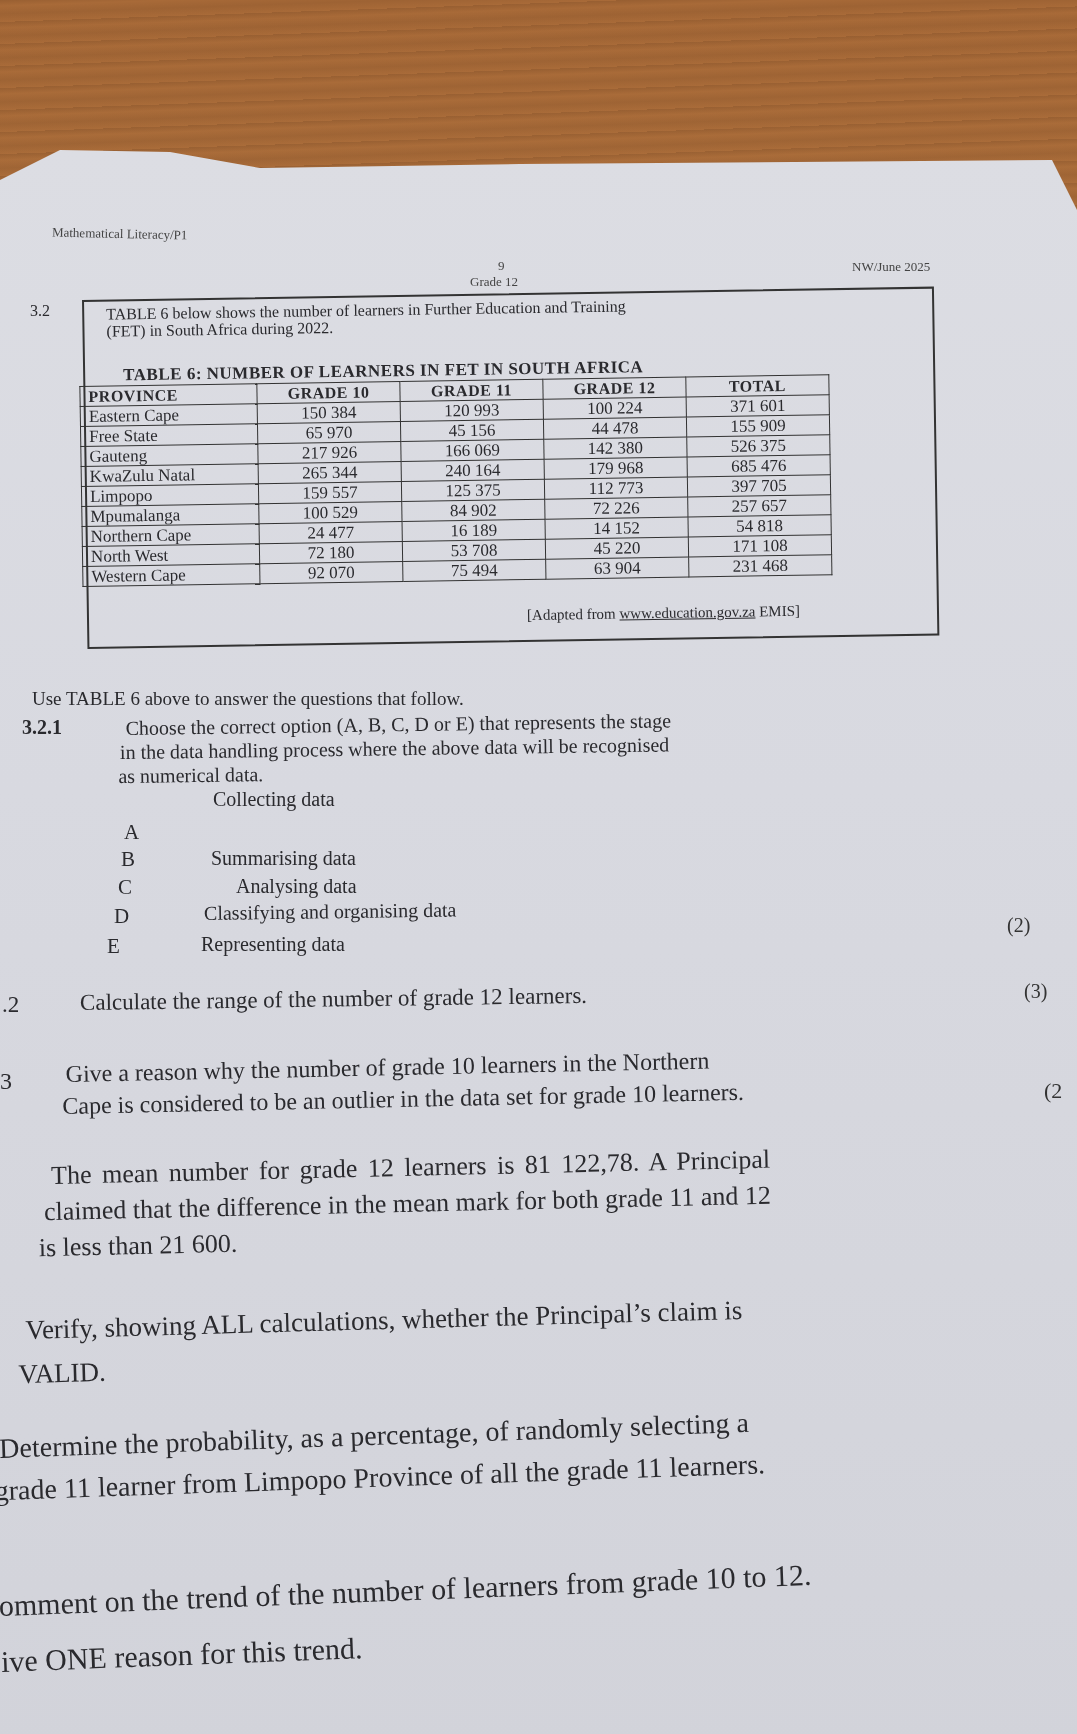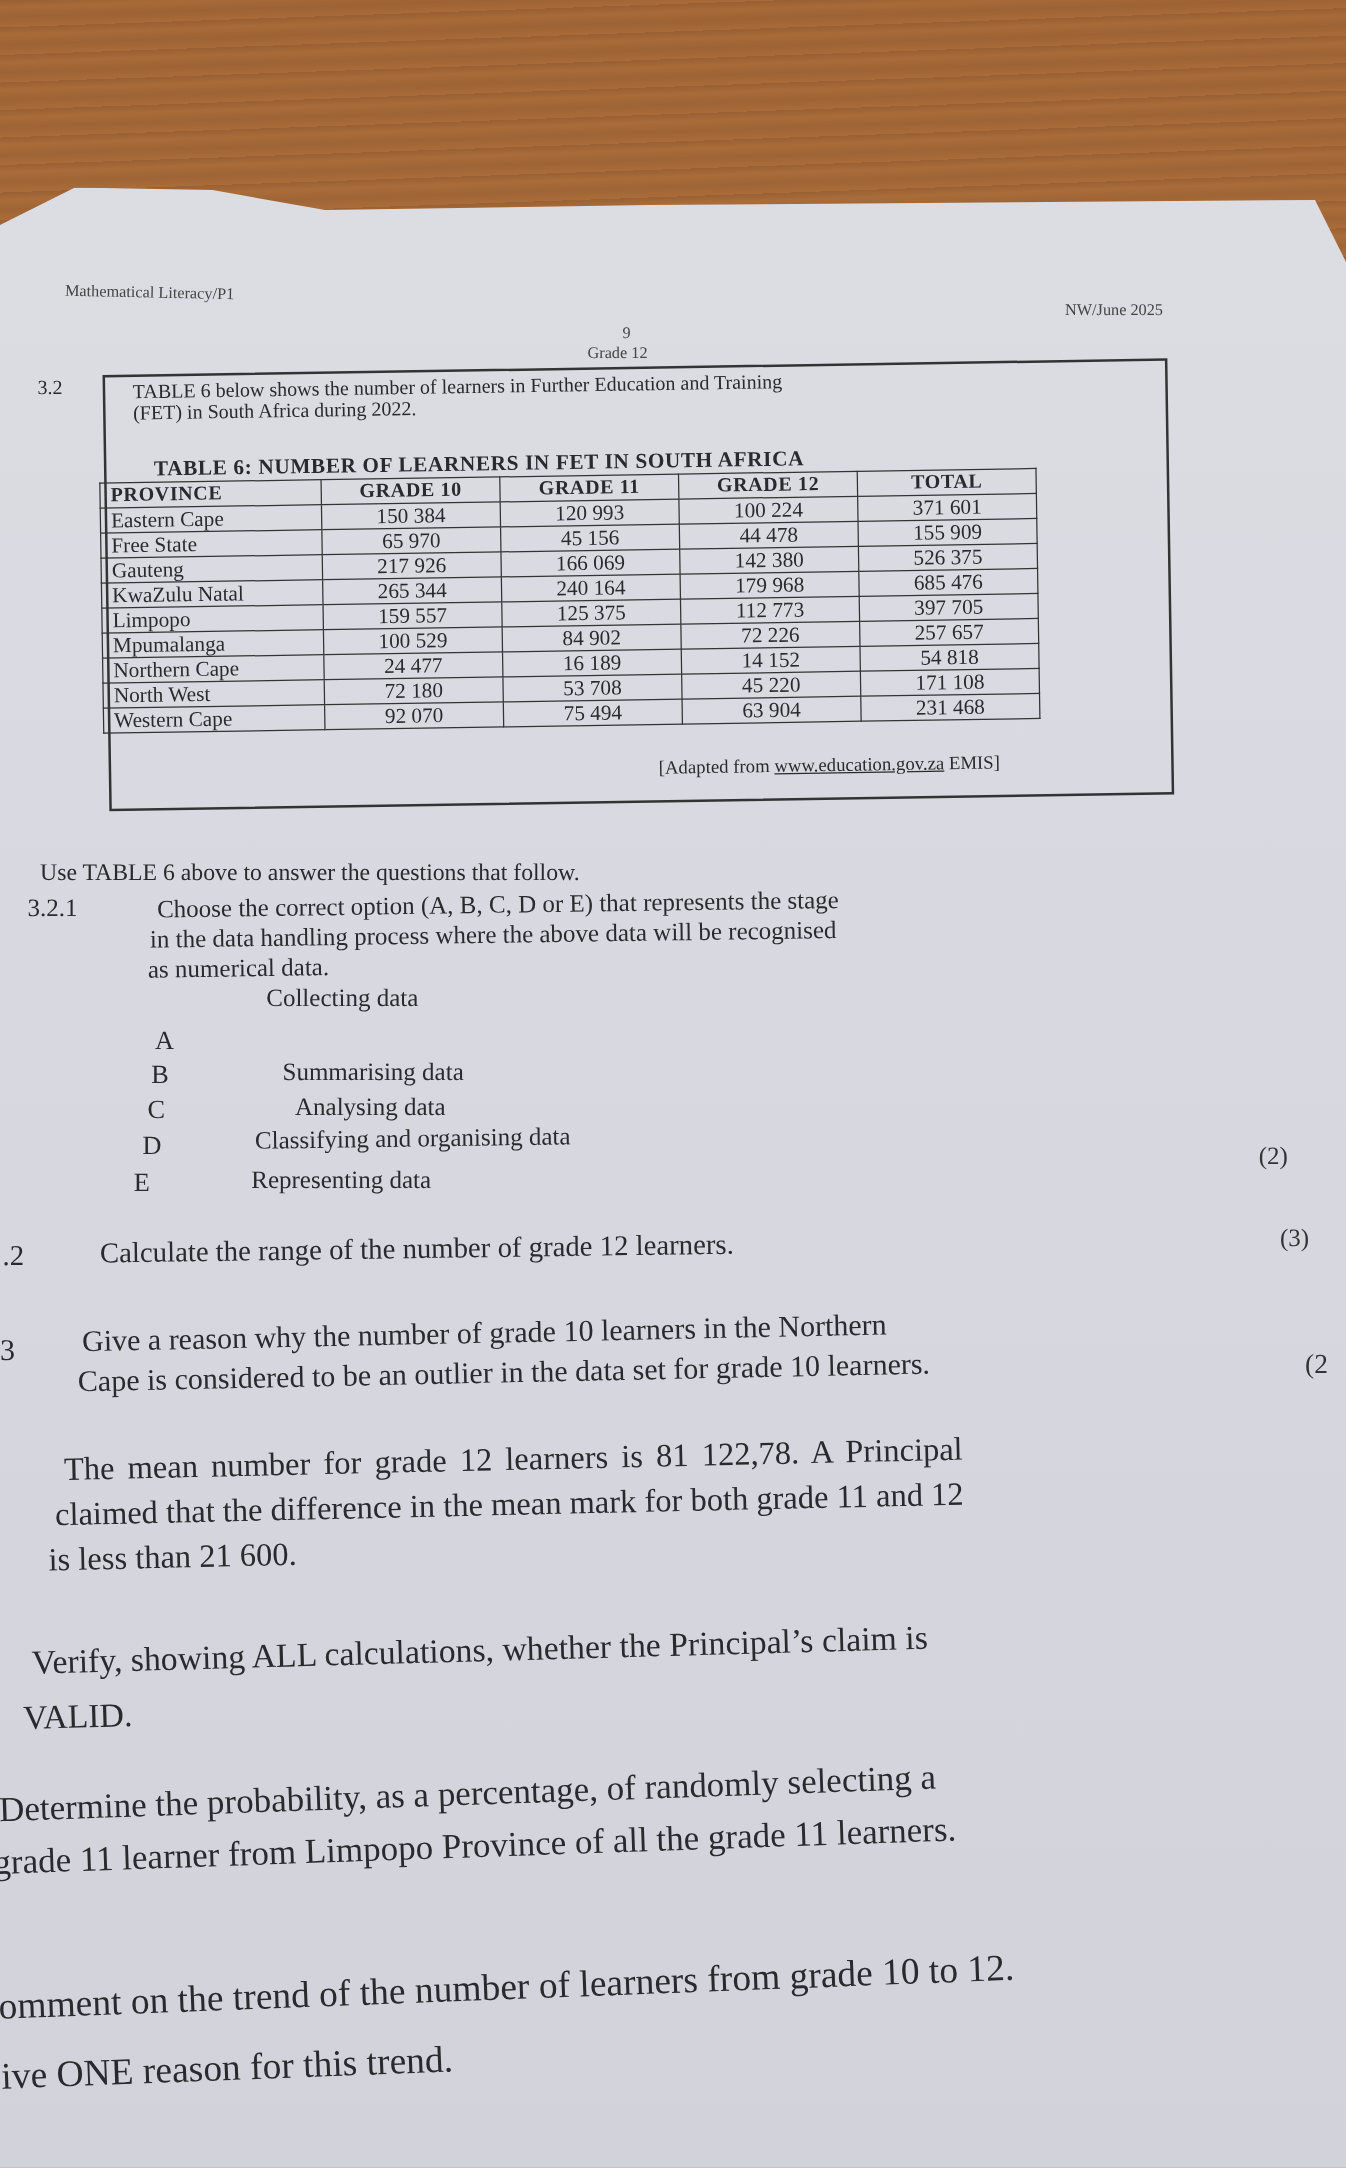--- a/index.html
+++ b/index.html
@@ -46,21 +46,21 @@
 </head>
 <body>
 
 <div class="desk-grain"></div>
 
 <div class="paper"></div>
 
 <div class="abs hdr" style="left:52px;top:226px;transform:rotate(1.2deg);">Mathematical Literacy/P1</div>
 <div class="abs hdr" style="left:498px;top:258px;">9</div>
 <div class="abs hdr" style="left:470px;top:274px;">Grade 12</div>
-<div class="abs hdr" style="left:852px;top:240px;">NW/June 2025</div>
+<div class="abs hdr" style="left:852px;top:259px;">NW/June 2025</div>
 
 <div class="abs" style="left:30px;top:302px;font-size:16px;">3.2</div>
 
 <div class="intro-box">
   <div class="intro-text">
     <div>TABLE 6 below shows the number of learners in Further Education and Training</div>
     <div>(FET) in South Africa during 2022.</div>
   </div>
   <div class="tbl-title">TABLE 6: NUMBER OF LEARNERS IN FET IN SOUTH AFRICA</div>
   <table class="learners">
@@ -139,31 +139,31 @@
       </tr>
     </tbody>
   </table>
   <div class="source">
     <span>[Adapted from </span><span class="url">www.education.gov.za</span><span> EMIS]</span>
   </div>
 </div>
 
 <div class="abs q" style="left:32px;top:688px;font-size:19px;">Use TABLE 6 above to answer the questions that follow.</div>
 
-<div class="abs q" style="left:22px;top:716px;">3.2.1</div>
+<div class="abs q" style="left:22px;top:716px;font-weight:bold;">3.2.1</div>
 <div class="abs q" style="left:126px;top:716px;transform:rotate(-0.8deg);transform-origin:left;">
   <div style="line-height:24px;">Choose the correct option (A, B, C, D or E) that represents the stage</div>
   <div style="line-height:24px;margin-left:-6px;">in the data handling process where the above data will be recognised</div>
   <div style="line-height:24px;margin-left:-8px;">as numerical data.</div>
 </div>
 
 <div class="abs opt-letter" style="left:124px;top:820px;">A</div>
 <div class="abs q" style="left:213px;top:788px;">Collecting data</div>
 <div class="abs opt-letter" style="left:121px;top:847px;">B</div>
-<div class="abs q" style="left:211px;top:847px;margin-left:15px;">Summarising data</div>
+<div class="abs q" style="left:211px;top:847px;">Summarising data</div>
 <div class="abs opt-letter" style="left:118px;top:875px;">C</div>
 <div class="abs q" style="left:207px;top:875px;margin-left:29px;">Analysing data</div>
 <div class="abs opt-letter" style="left:114px;top:904px;">D</div>
 <div class="abs q" style="left:204px;top:902px;transform:rotate(-0.8deg);transform-origin:left;">Classifying and organising data</div>
 <div class="abs opt-letter" style="left:107px;top:934px;">E</div>
 <div class="abs q" style="left:201px;top:933px;">Representing data</div>
 <div class="abs marks" style="left:1007px;top:914px;">(2)</div>
 
 <div class="abs q" style="left:2px;top:992px;font-size:23px;">.2</div>
 <div class="abs q" style="left:80px;top:990px;font-size:23px;transform:rotate(-0.8deg);transform-origin:left;">Calculate the range of the number of grade 12 learners.</div>

